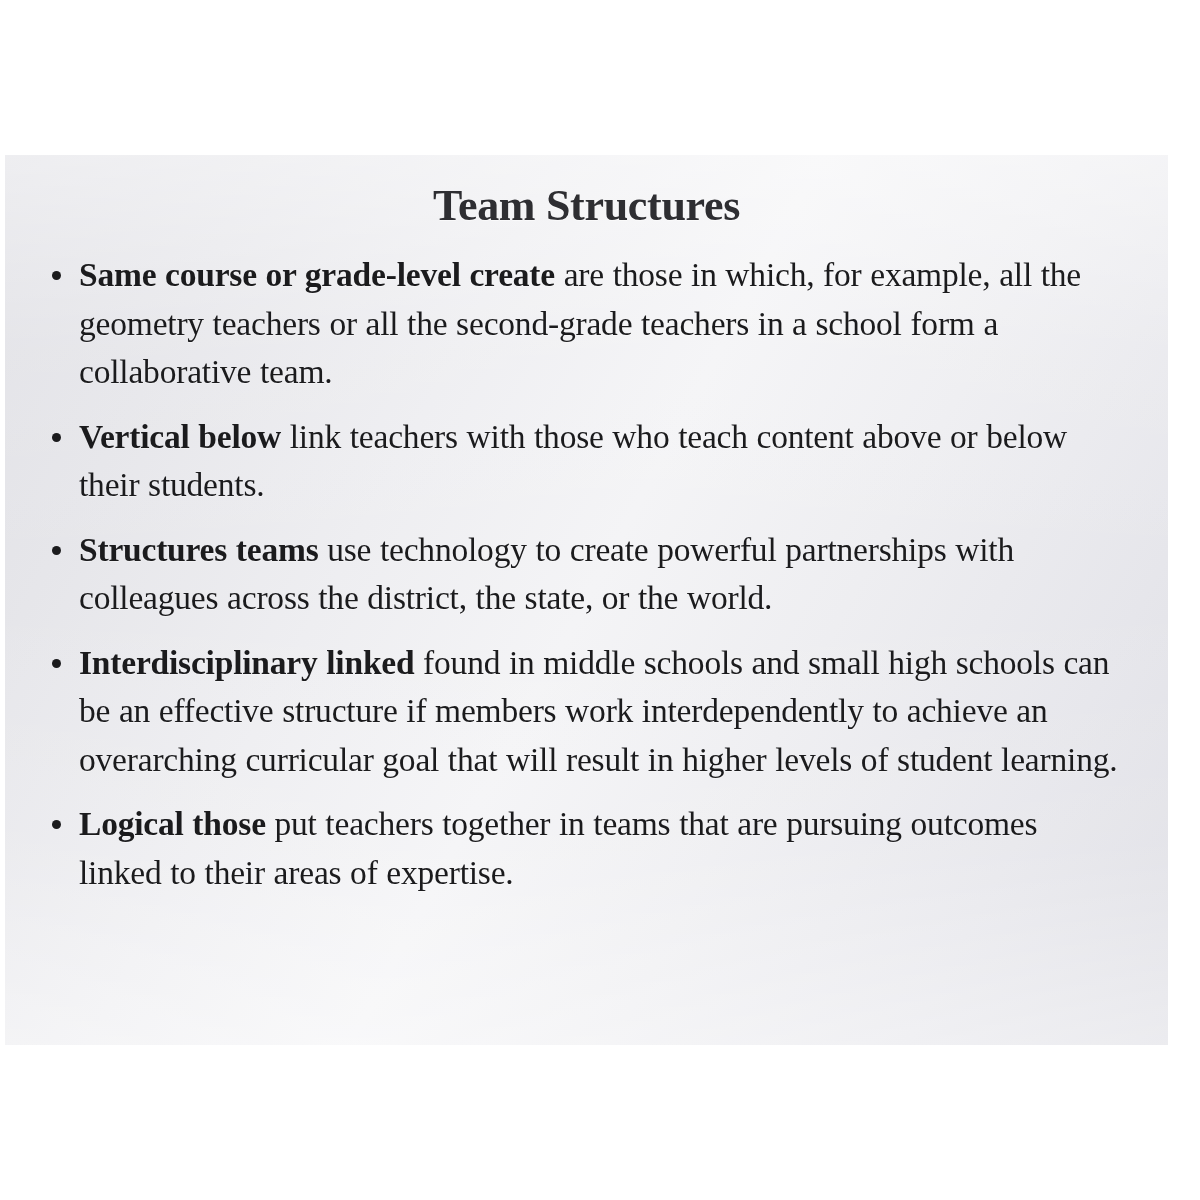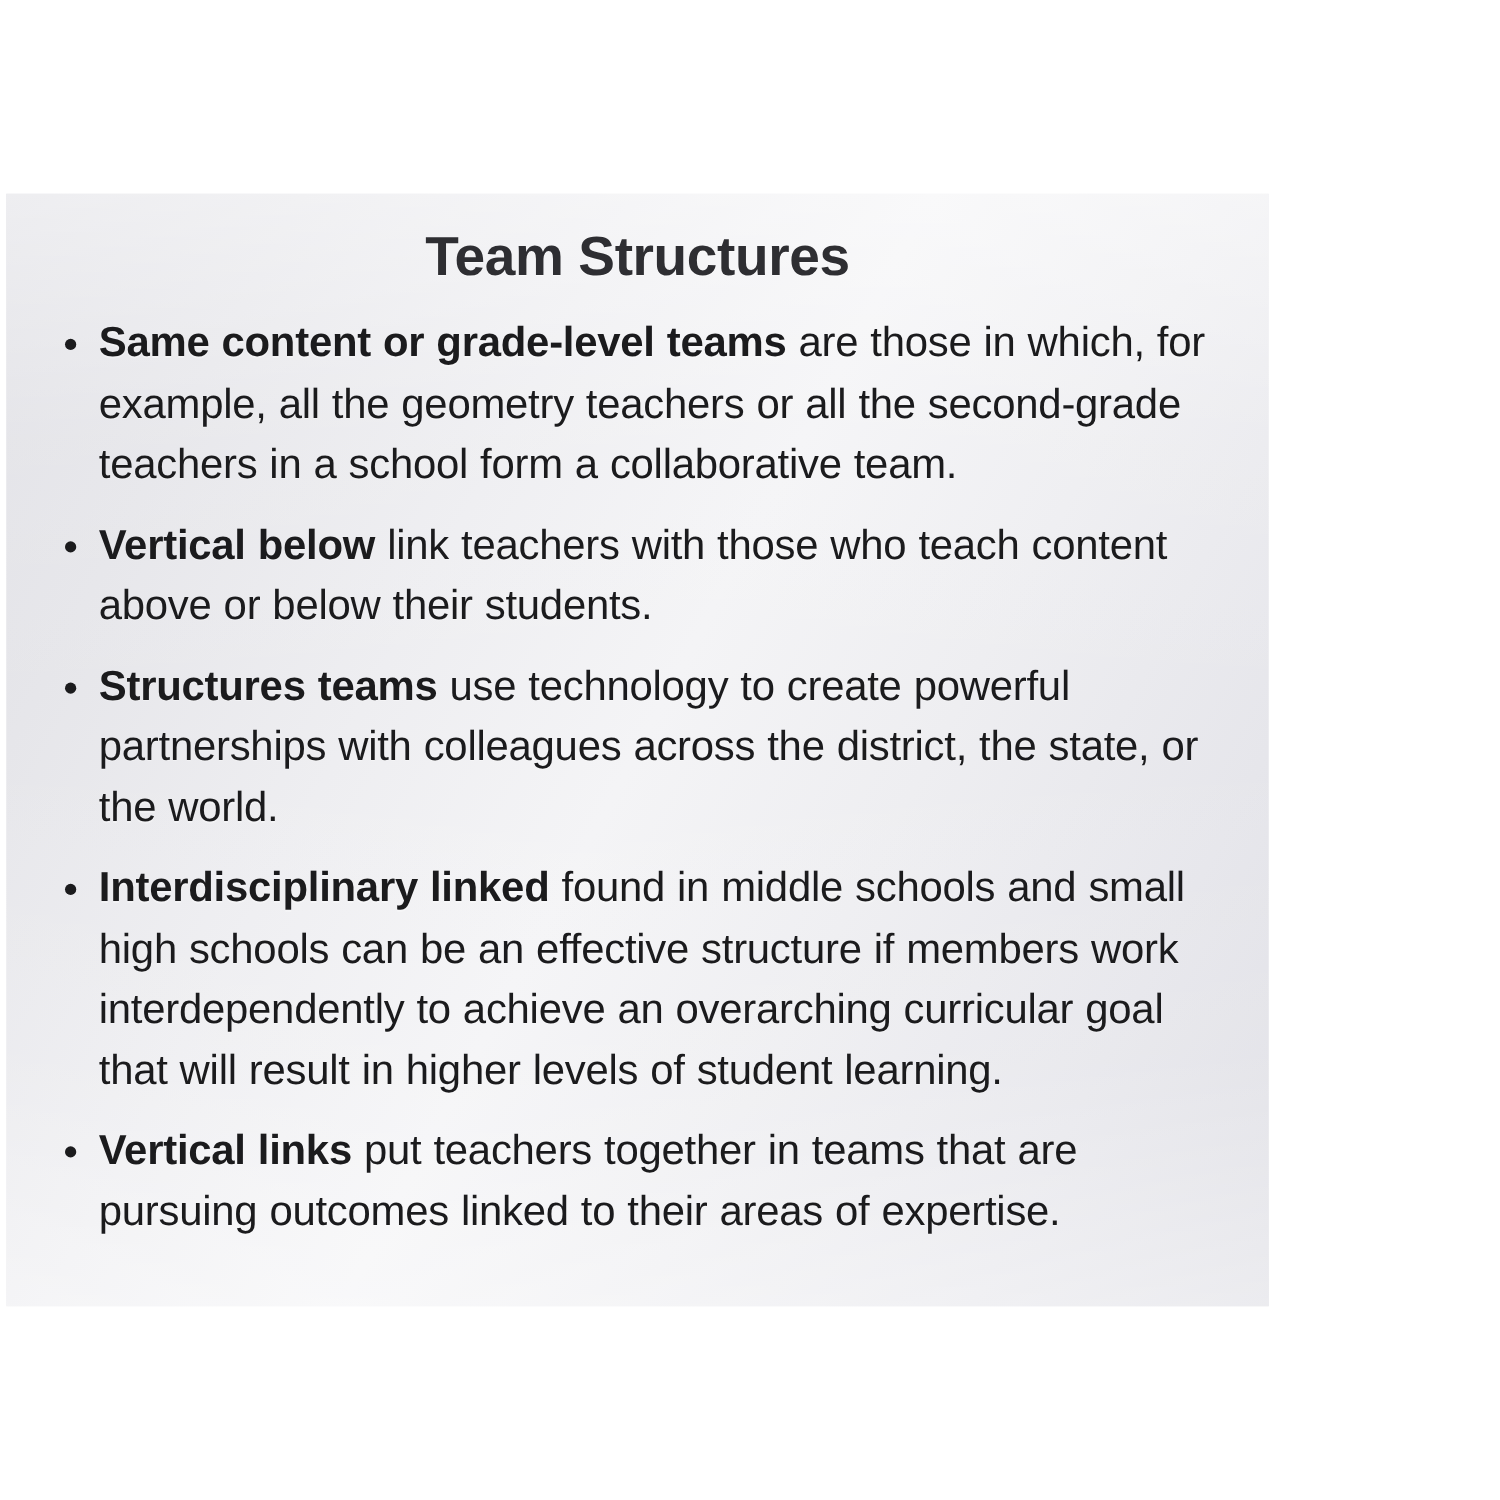--- a/index.html
+++ b/index.html
@@ -11,33 +11,34 @@
     height: 1200px;
     background: #ffffff;
     font-family: "Liberation Sans", "DejaVu Sans", sans-serif;
     overflow: hidden;
   }
 
   #slide-card {
     position: absolute;
     left: 5px;
     top: 155px;
-    width: 1010px;
+    width: 1163px;
     height: 890px;
     background:
       linear-gradient(118deg,
         #e0e0e5 0%,
         #e6e6ea 16%,
         #eeeef1 34%,
         #f4f4f6 50%,
         #eeeef1 66%,
         #e6e6eb 84%,
         #dedee4 100%);
     box-sizing: border-box;
     overflow: hidden;
+    font-family: Liberation Serif, serif;
   }
 
   
   #slide-card::after {
     content: "";
     position: absolute;
     inset: 0;
     pointer-events: none;
     background: linear-gradient(180deg,
       rgba(255,255,255,0.45) 0%,
@@ -106,38 +107,38 @@
 
 <div id="slide-card">
   <div id="slide-inner">
 
     <h1 id="slide-title">Team Structures</h1>
 
     <ul id="bullet-list">
 
       <li class="bullet-item">
         <span class="bullet-marker"></span>
-        <span class="bullet-lead">Same content or grade-level teams</span><span class="bullet-body"> are those in which, for example, all the geometry teachers or all the second-grade teachers in a school form a collaborative team.</span>
+        <span class="bullet-lead">Same course or grade-level create</span><span class="bullet-body"> are those in which, for example, all the geometry teachers or all the second-grade teachers in a school form a collaborative team.</span>
       </li>
 
       <li class="bullet-item">
         <span class="bullet-marker"></span>
         <span class="bullet-lead">Vertical below</span><span class="bullet-body"> link teachers with those who teach content above or below their students.</span>
       </li>
 
       <li class="bullet-item">
         <span class="bullet-marker"></span>
         <span class="bullet-lead">Structures teams</span><span class="bullet-body"> use technology to create powerful partnerships with colleagues across the district, the state, or the world.</span>
       </li>
 
       <li class="bullet-item">
         <span class="bullet-marker"></span>
         <span class="bullet-lead">Interdisciplinary linked</span><span class="bullet-body"> found in middle schools and small high schools can be an effective structure if members work interdependently to achieve an overarching curricular goal that will result in higher levels of student learning.</span>
       </li>
 
       <li class="bullet-item">
         <span class="bullet-marker"></span>
-        <span class="bullet-lead">Vertical links</span><span class="bullet-body"> put teachers together in teams that are pursuing outcomes linked to their areas of expertise.</span>
+        <span class="bullet-lead">Logical those</span><span class="bullet-body"> put teachers together in teams that are pursuing outcomes linked to their areas of expertise.</span>
       </li>
 
     </ul>
   </div>
 </div>
 
 </body></html>

